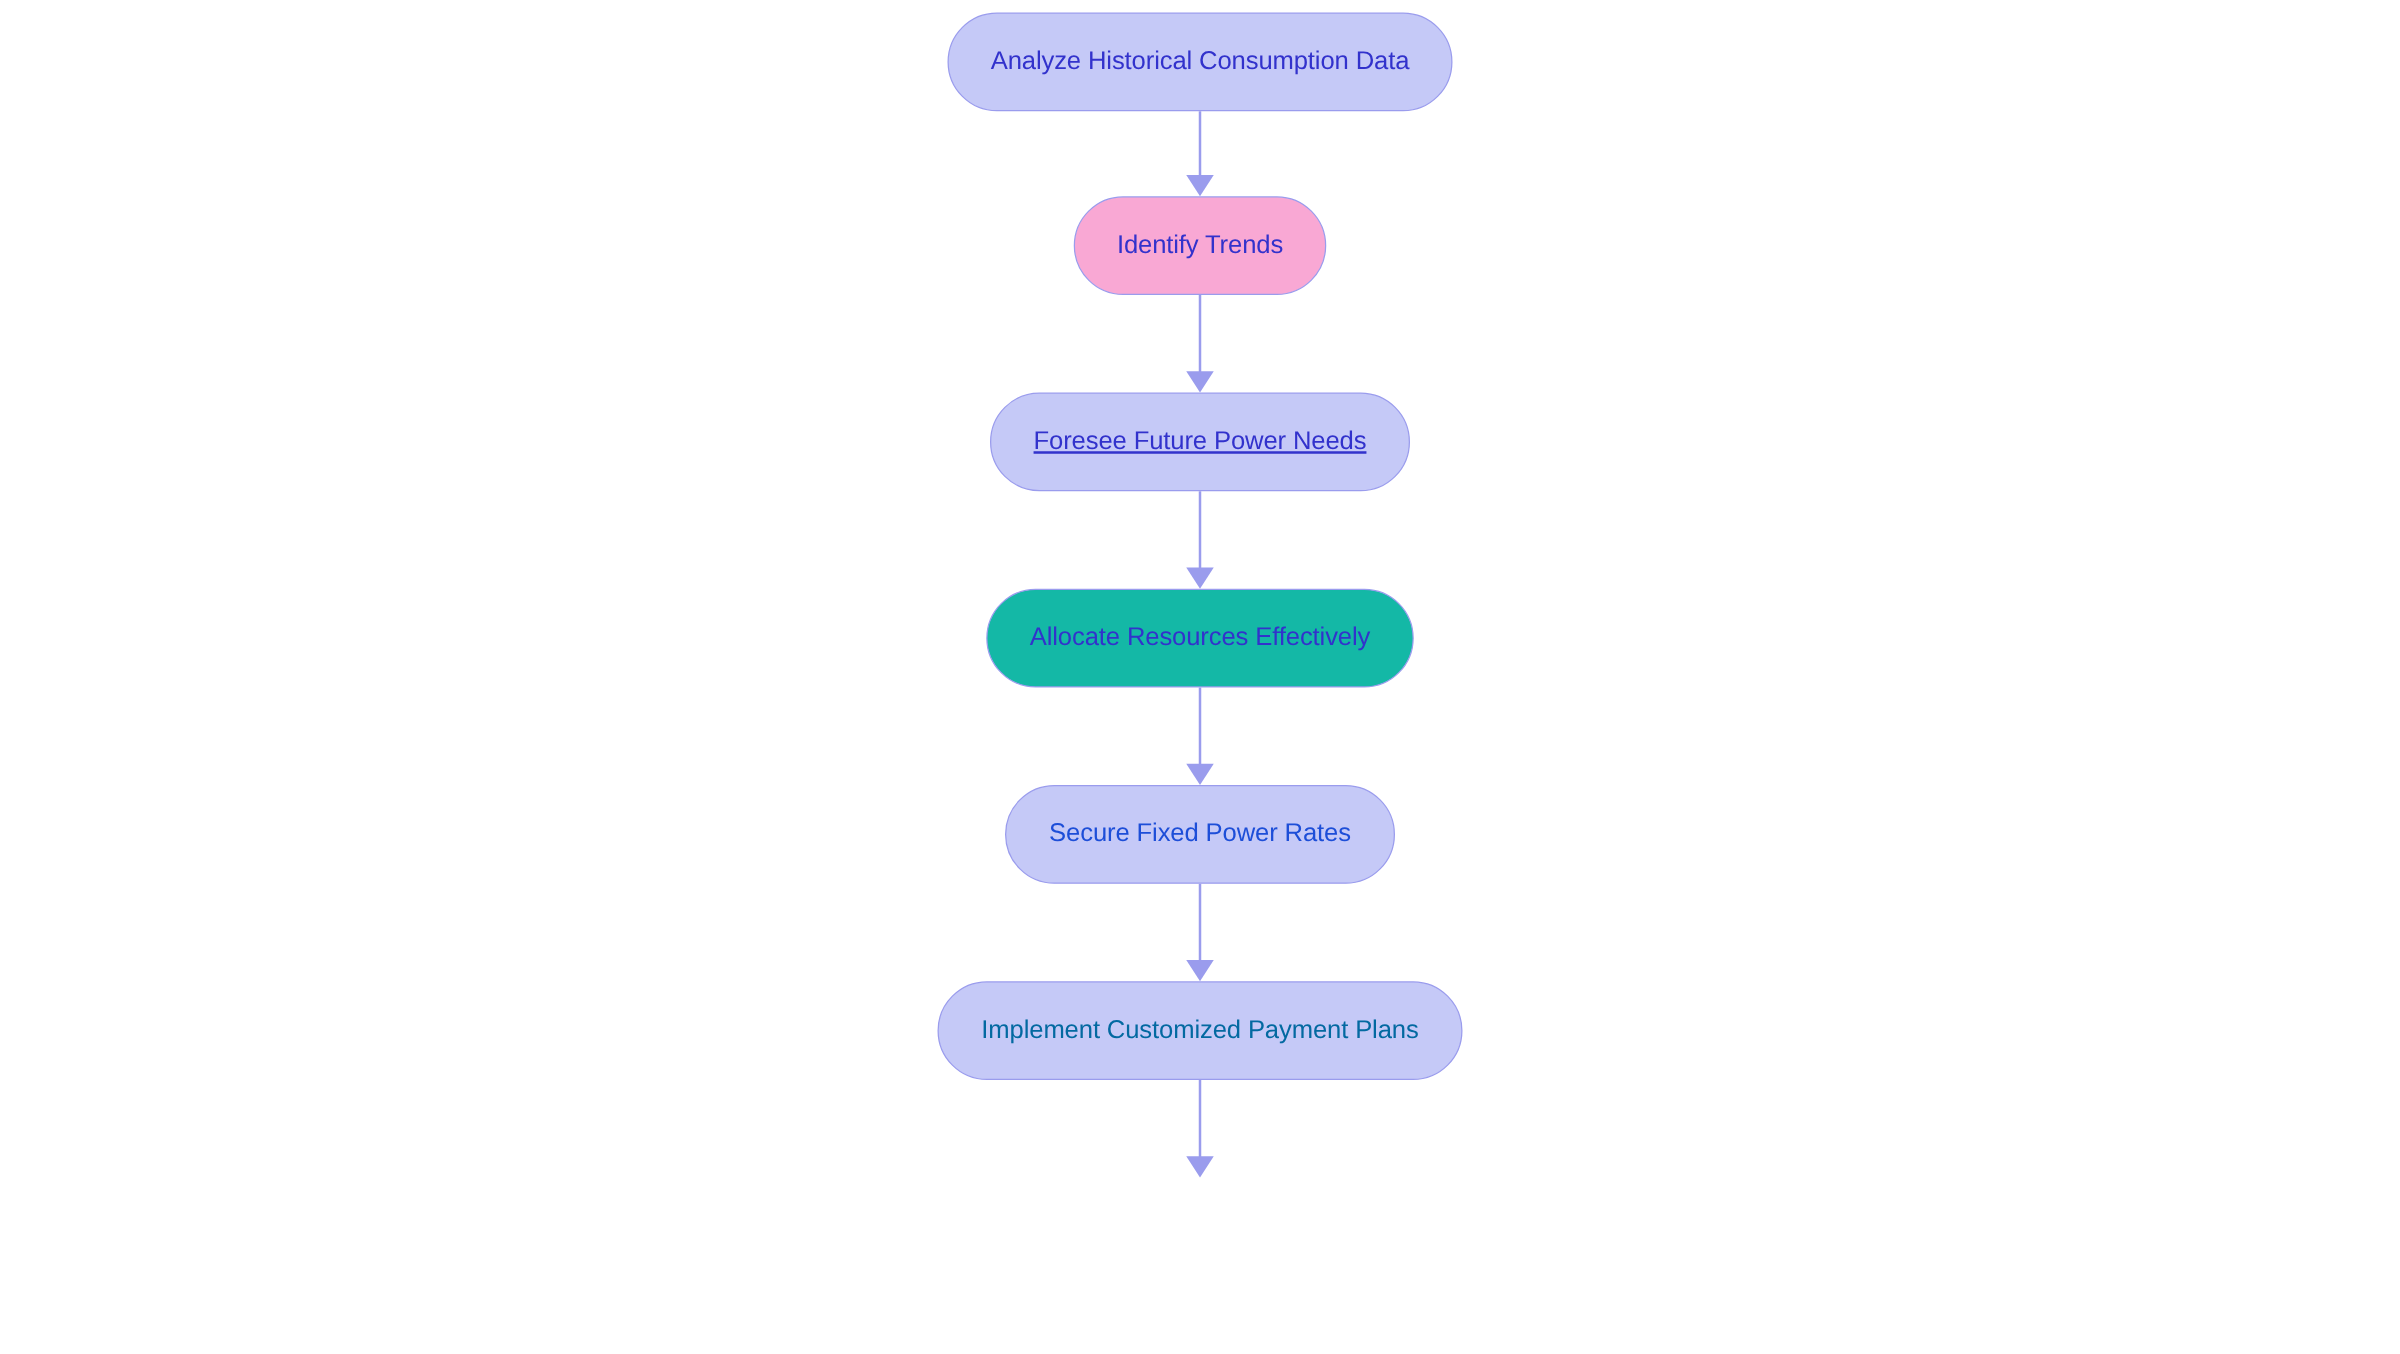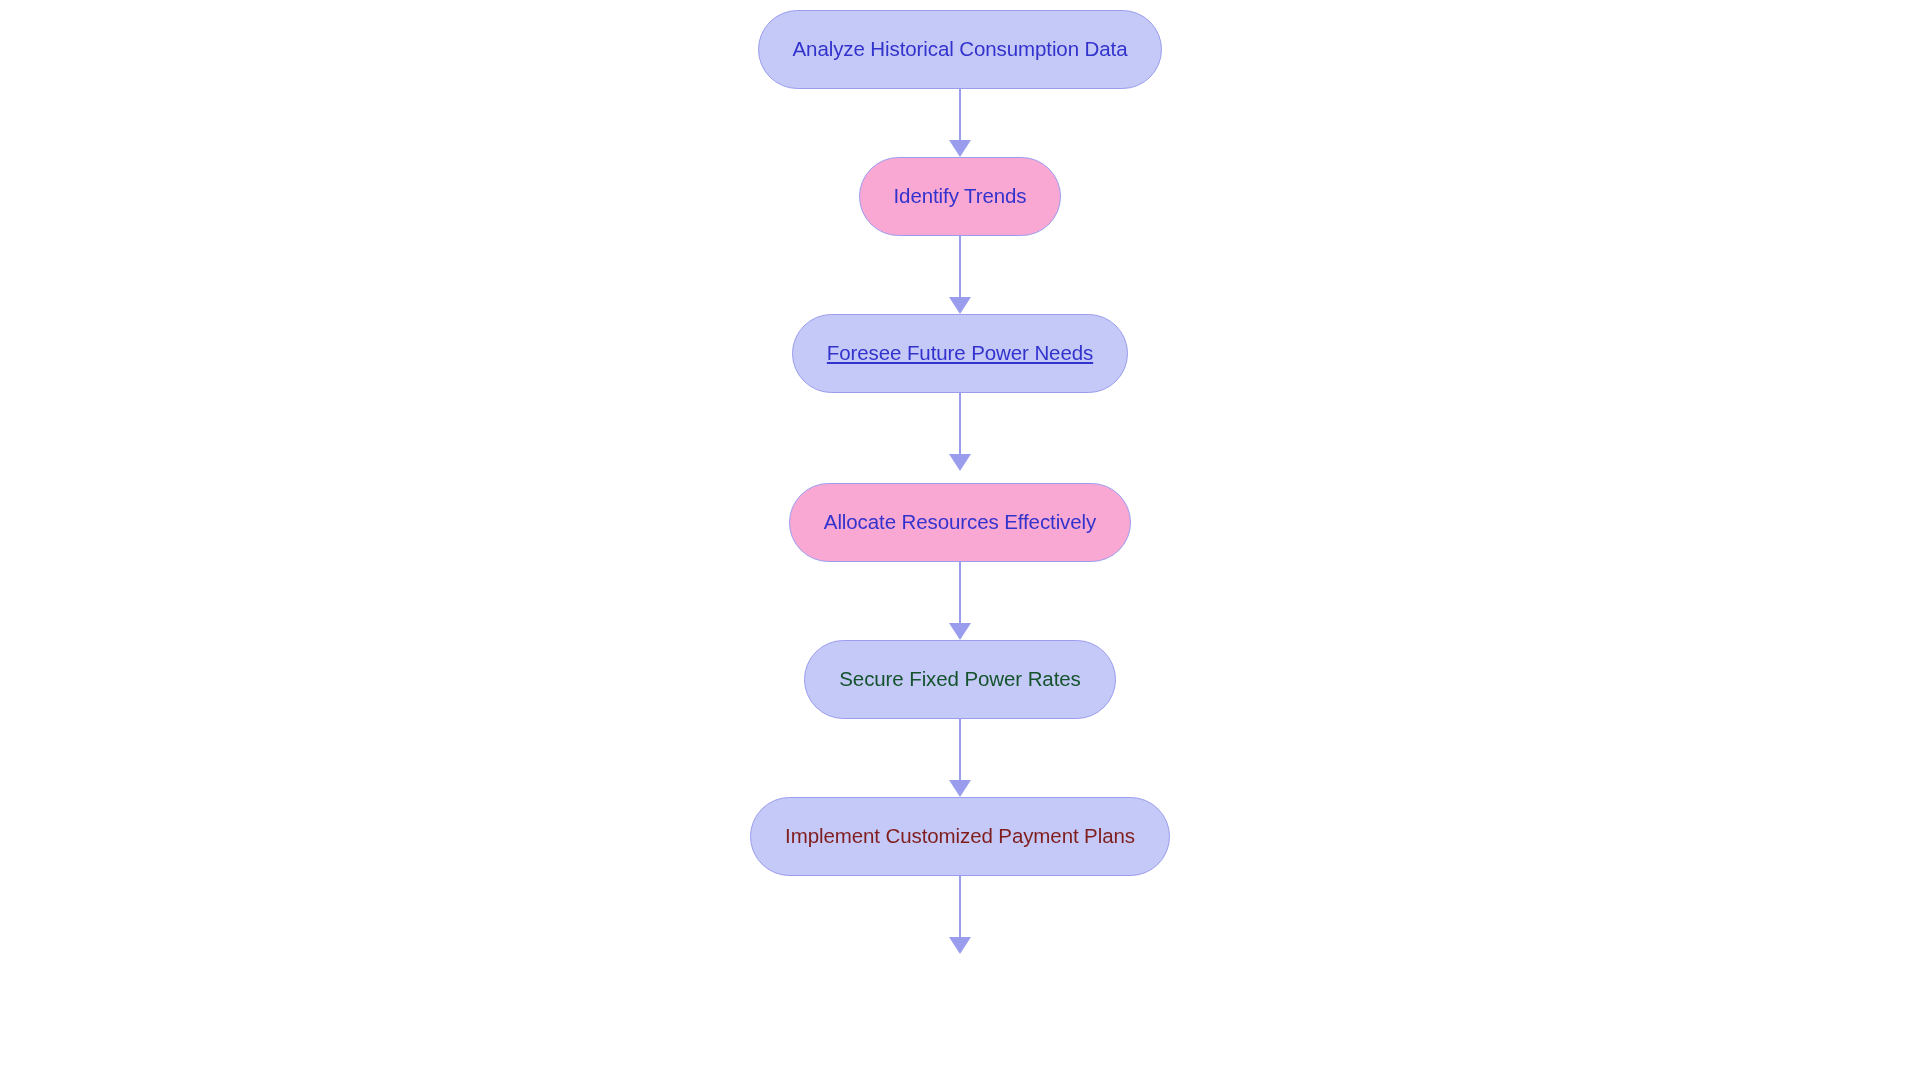--- a/index.html
+++ b/index.html
@@ -110,39 +110,39 @@
 
     <div class="node" style="background: rgb(197, 201, 247); border-color: rgb(154, 156, 237); color: rgb(50, 50, 204); text-decoration: underline;">
       <span class="node-label">Foresee Future Power Needs</span>
     </div>
 
     <div class="connector gap-3">
       <div class="shaft" style="background: rgb(154, 156, 237);"></div>
       <div class="arrowhead" style="border-top-color: rgb(154, 156, 237);"></div>
     </div>
 
-    <div class="node" style="background: #f9a8d4; border-color: rgb(154, 156, 237); color: rgb(50, 50, 204); margin-top: 12px;">
+    <div class="node" style="background: #14b8a6; border-color: rgb(154, 156, 237); color: rgb(50, 50, 204);">
       <span class="node-label">Allocate Resources Effectively</span>
     </div>
 
     <div class="connector gap-4">
       <div class="shaft" style="background: rgb(154, 156, 237);"></div>
       <div class="arrowhead" style="border-top-color: rgb(154, 156, 237);"></div>
     </div>
 
-    <div class="node" style="background: rgb(197, 201, 247); border-color: rgb(154, 156, 237); color: #14532d;">
+    <div class="node" style="background: rgb(197, 201, 247); border-color: rgb(154, 156, 237); color: #1d4ed8;">
       <span class="node-label">Secure Fixed Power Rates</span>
     </div>
 
     <div class="connector gap-5">
       <div class="shaft" style="background: rgb(154, 156, 237);"></div>
       <div class="arrowhead" style="border-top-color: rgb(154, 156, 237);"></div>
     </div>
 
-    <div class="node" style="background: rgb(197, 201, 247); border-color: rgb(154, 156, 237); color: #7f1d1d;">
+    <div class="node" style="background: rgb(197, 201, 247); border-color: rgb(154, 156, 237); color: #0369a1;">
       <span class="node-label">Implement Customized Payment Plans</span>
     </div>
 
     <div class="connector gap-6">
       <div class="shaft" style="background: rgb(154, 156, 237);"></div>
       <div class="arrowhead" style="border-top-color: rgb(154, 156, 237);"></div>
     </div>
 
 
   </div>

